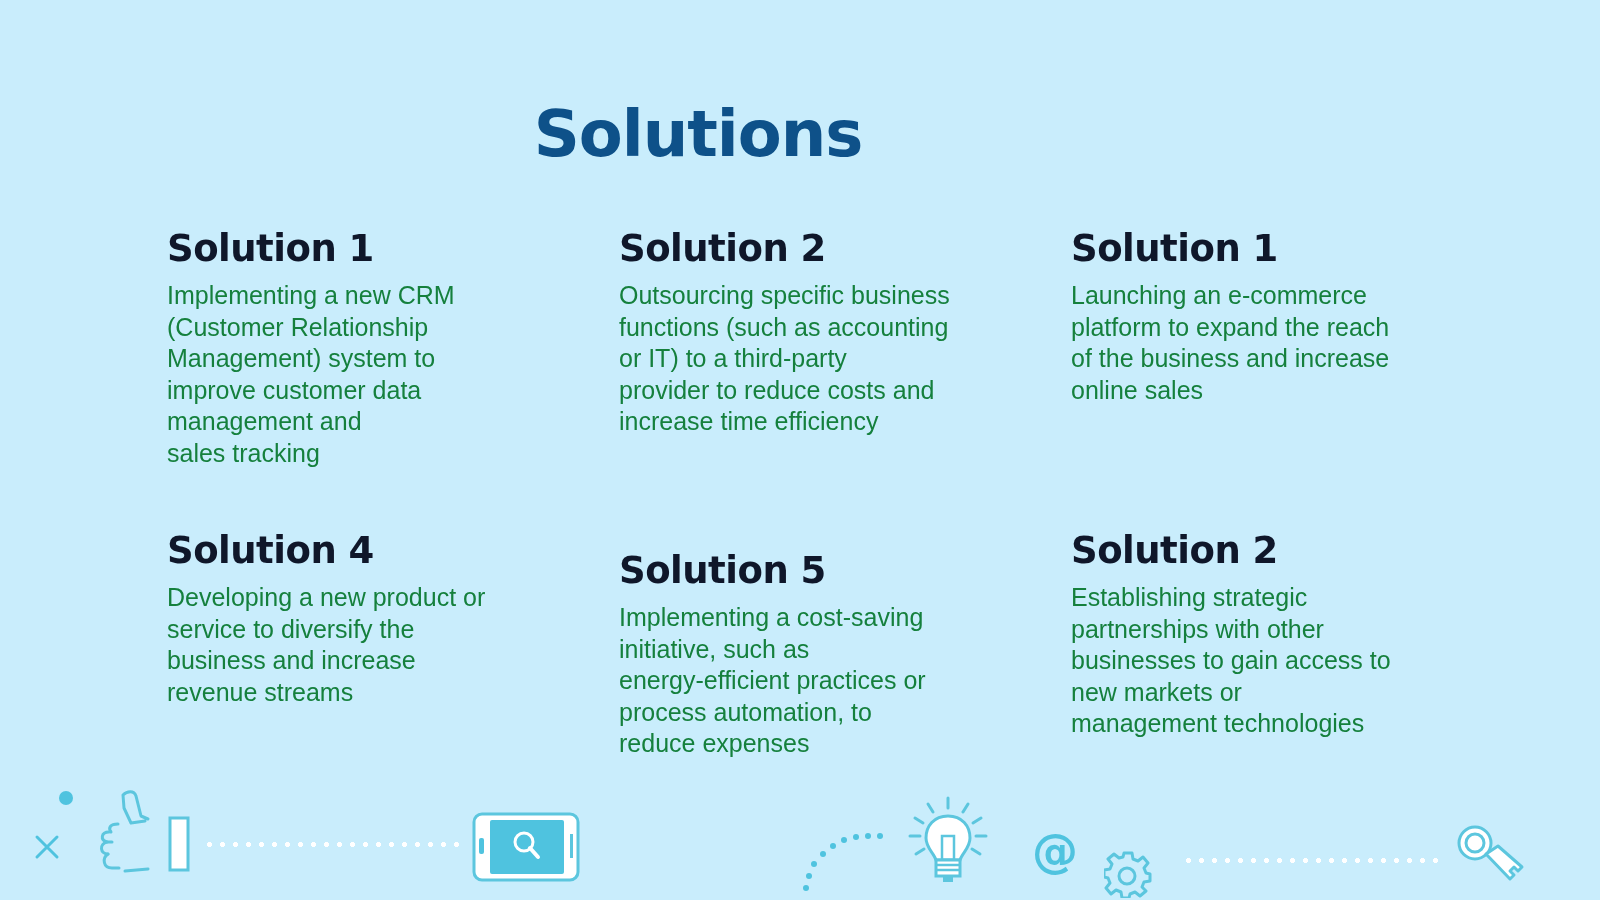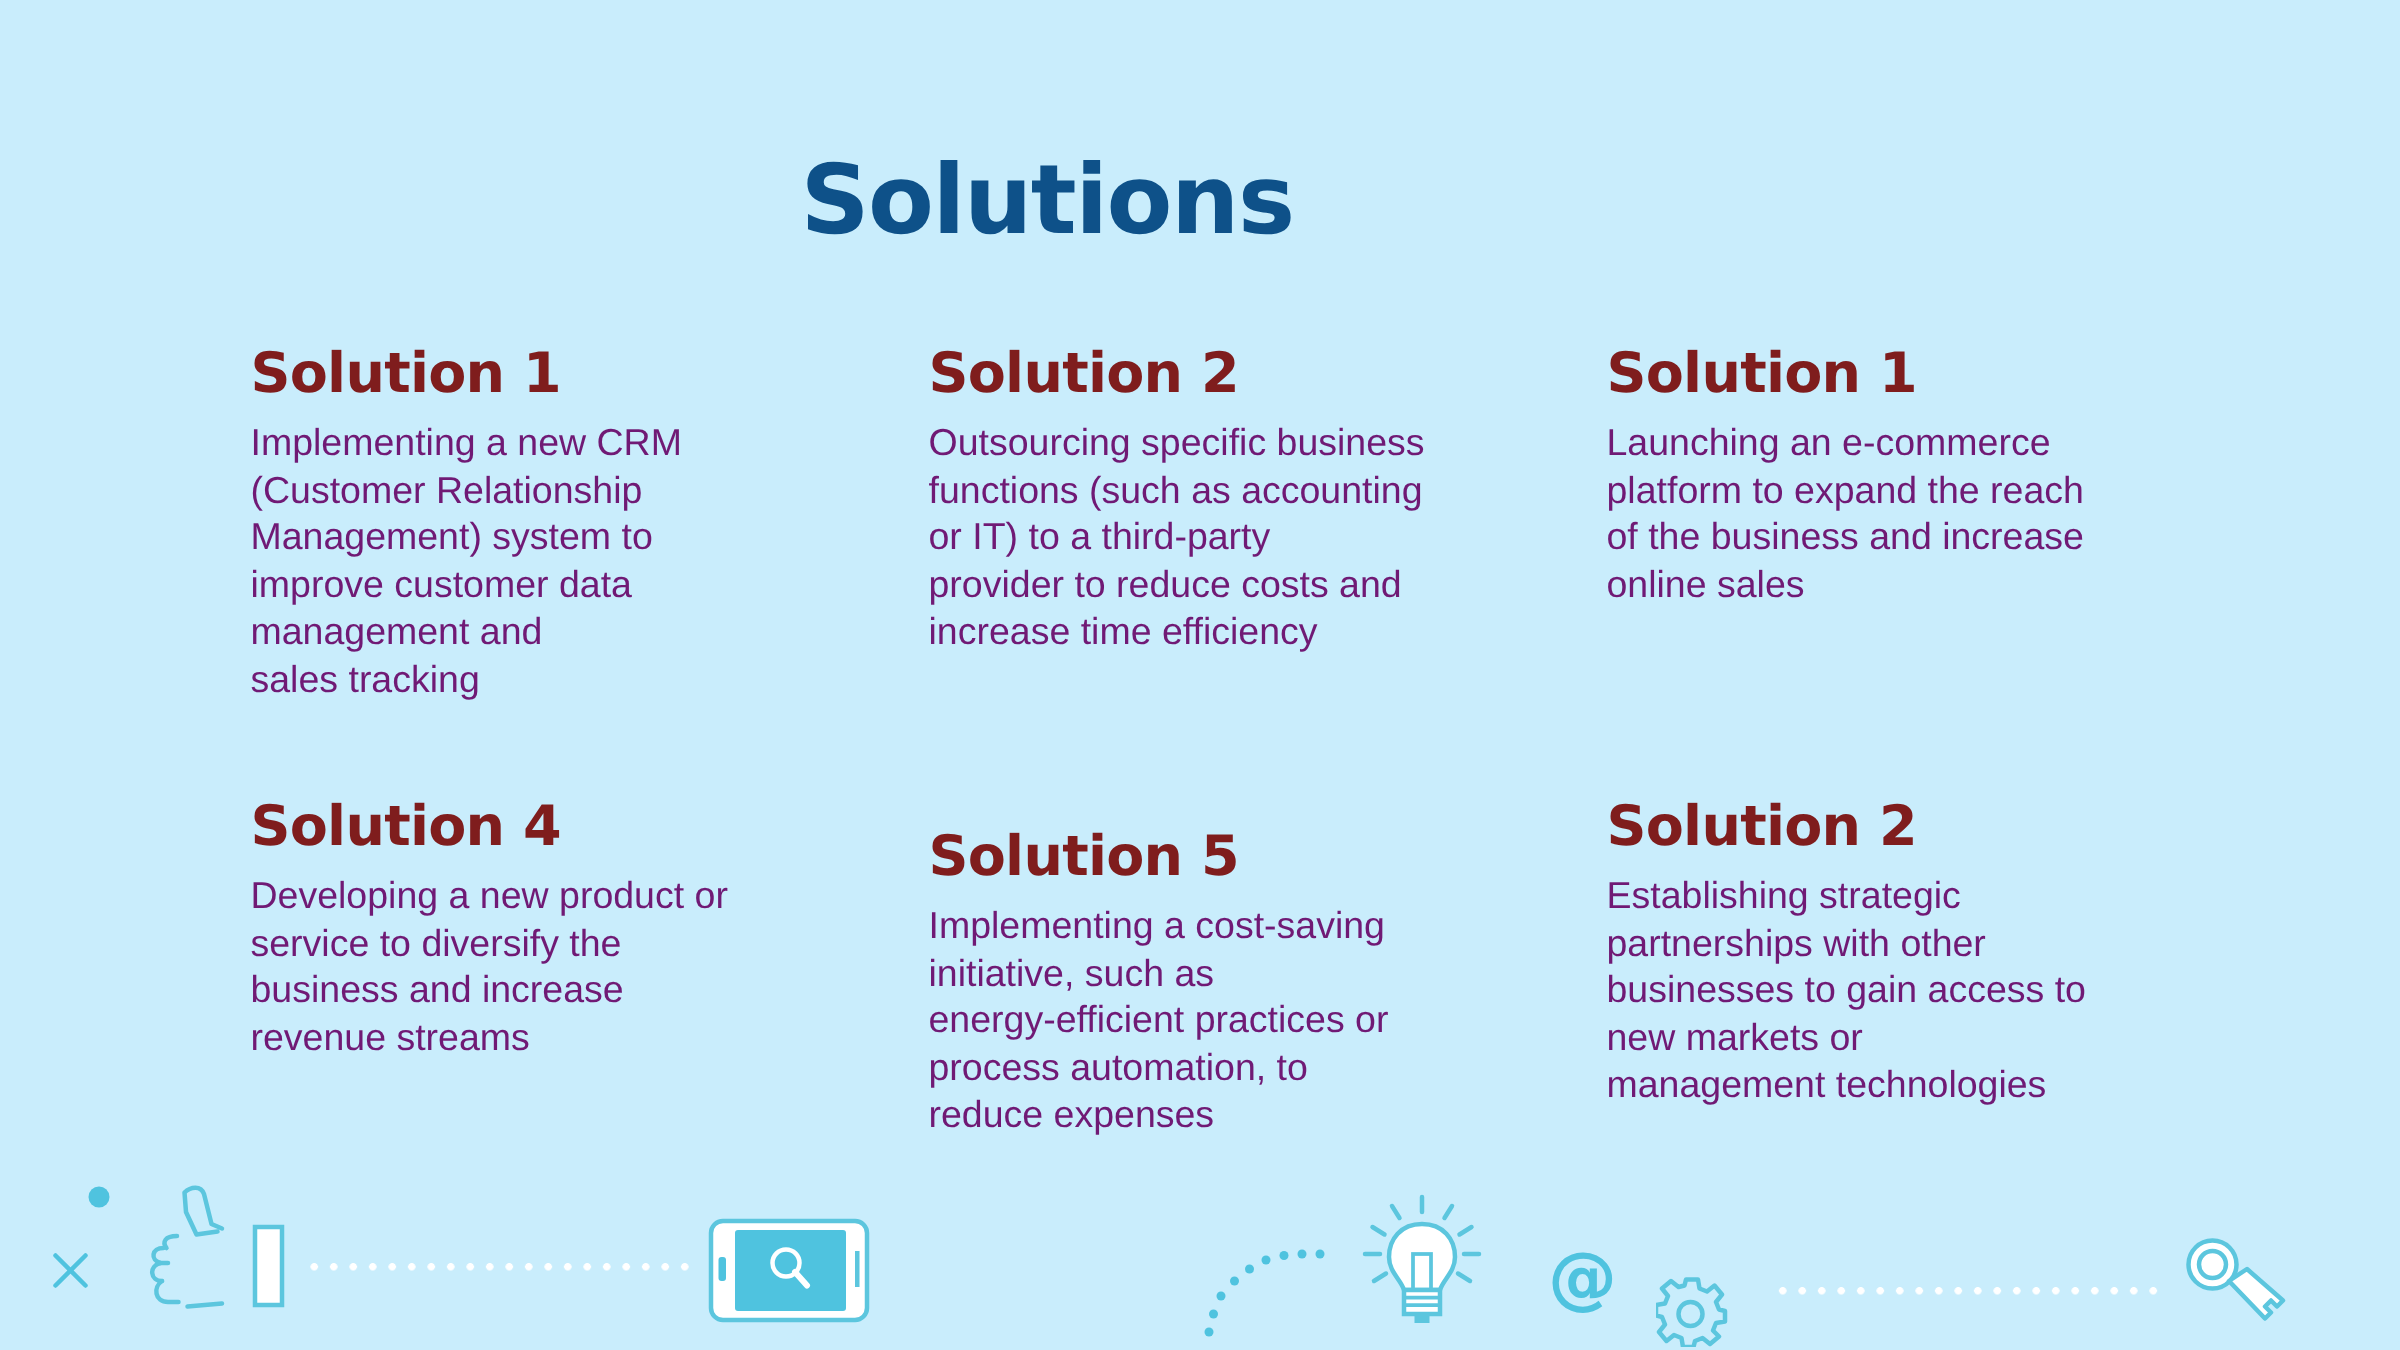--- a/index.html
+++ b/index.html
@@ -31,29 +31,29 @@
     .card {
       position: absolute;
       width: 420px;
     }
     .card h2 {
       margin: 0;
       font-family: "DejaVu Sans", sans-serif;
       font-weight: bold;
       font-size: 37px;
       letter-spacing: -0.5px;
-      color: #7f1d1d;
+      color: #0f172a;
       line-height: 46px;
     }
     .card p {
       margin: 8px 0 0 0;
       font-family: "Liberation Sans", sans-serif;
       font-size: 25px;
       line-height: 31.5px;
-      color: #701a75;
+      color: #15803d;
       white-space: pre-line;
     }
     #c1 { left: 167px; top: 226px; }
     #c2 { left: 619px; top: 226px; }
     #c3 { left: 1071px; top: 226px; }
     #c4 { left: 167px; top: 528px; }
     #c5 { left: 619px; top: 548px; }
     #c6 { left: 1071px; top: 528px; }
 
     .deco { position: absolute; }

